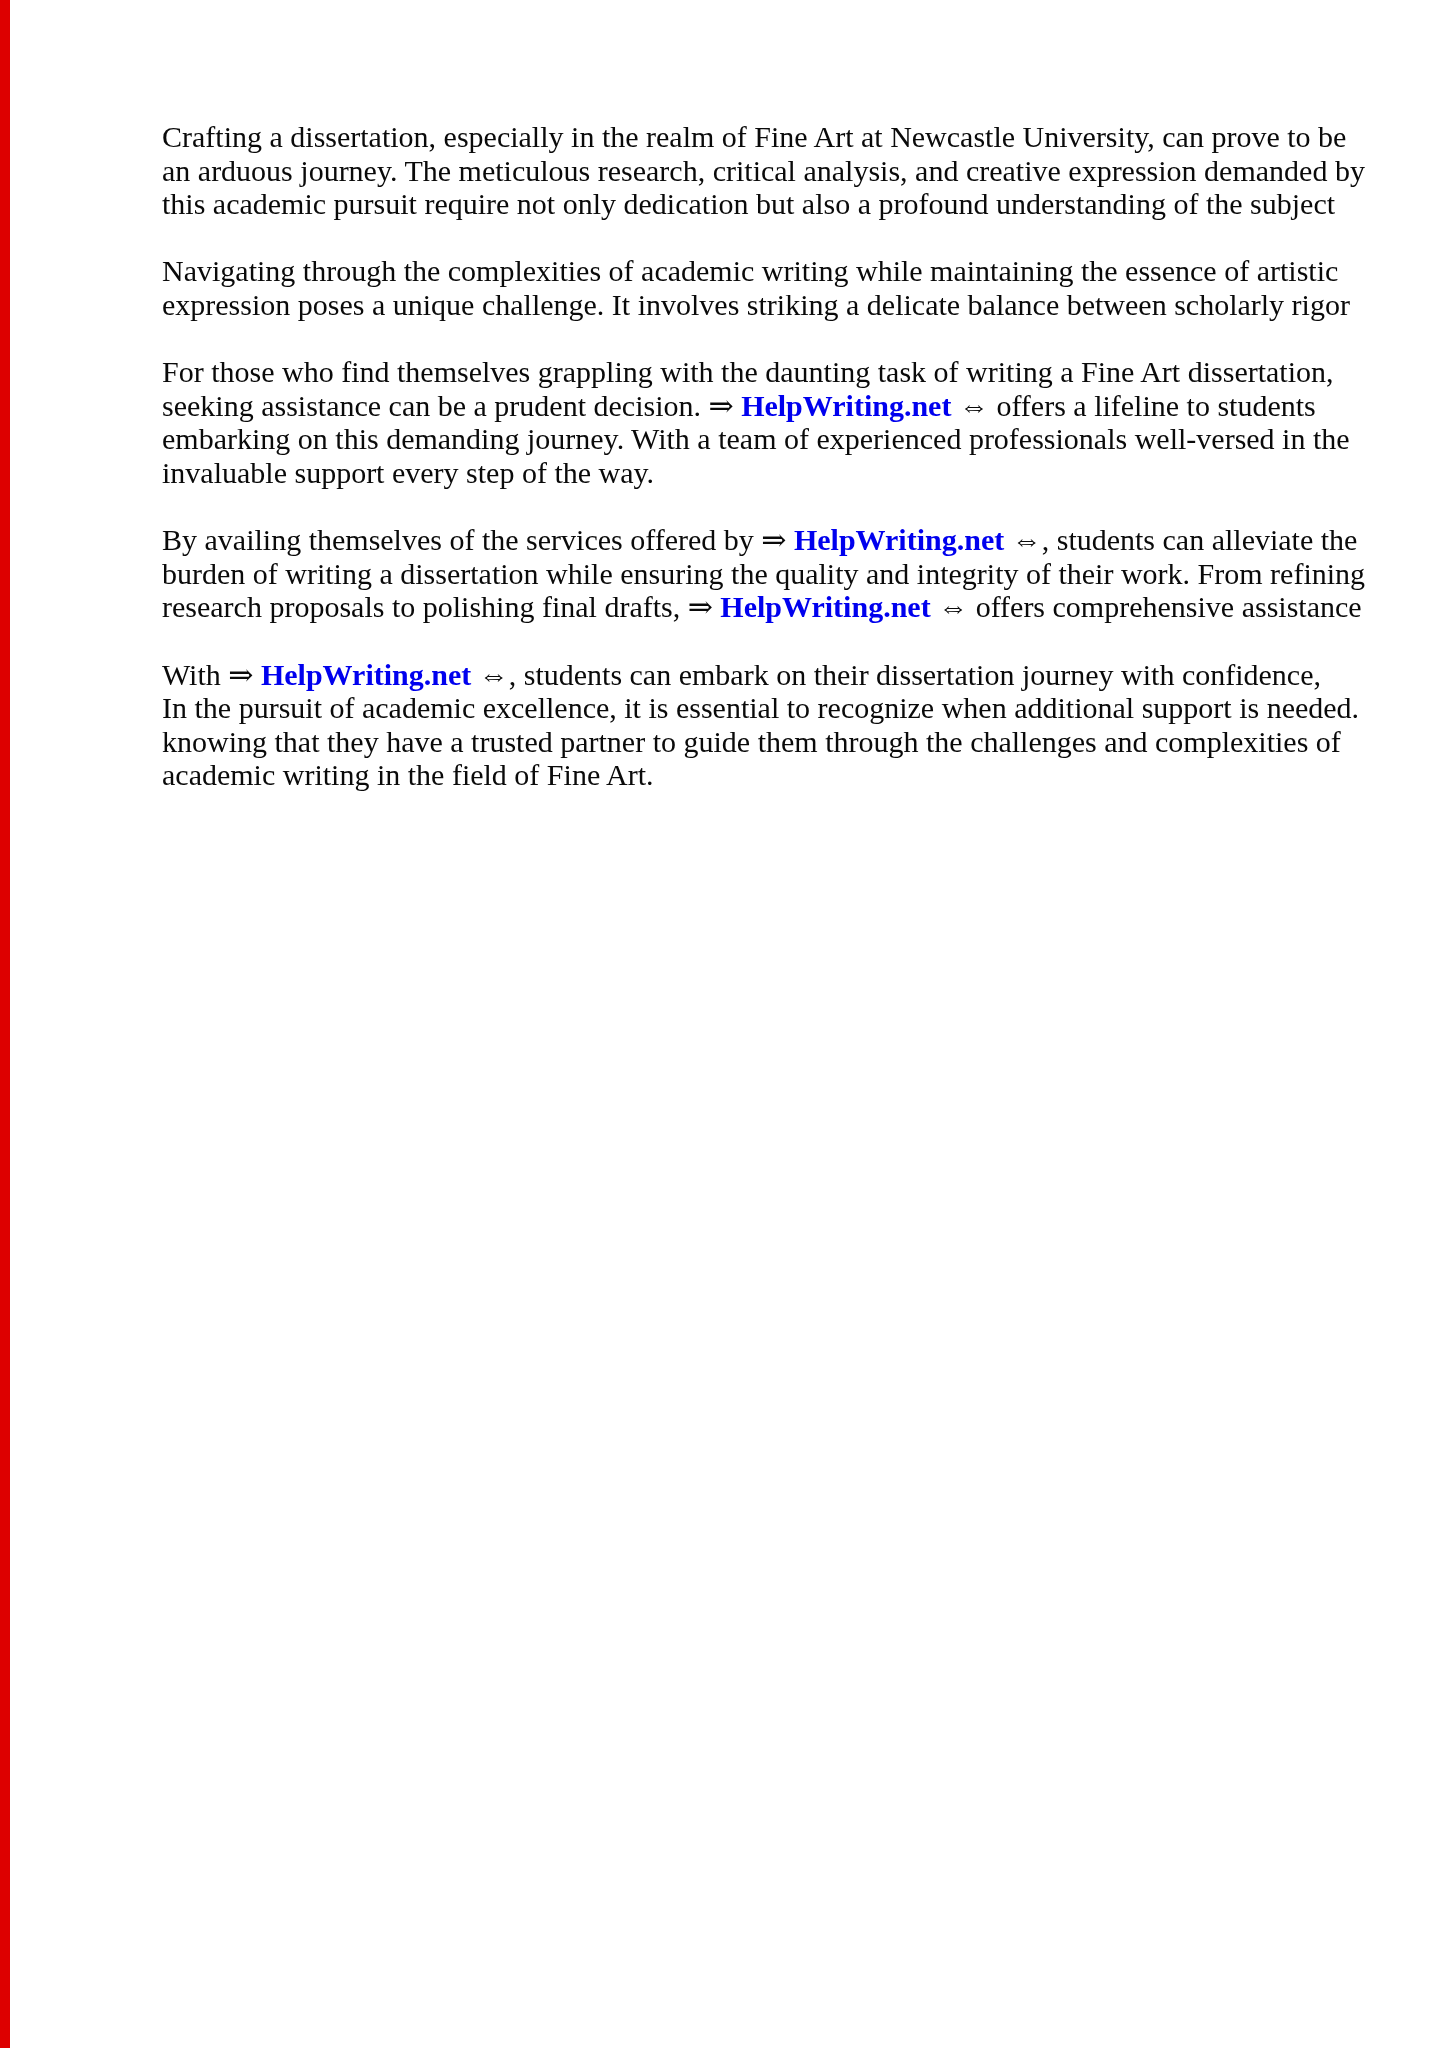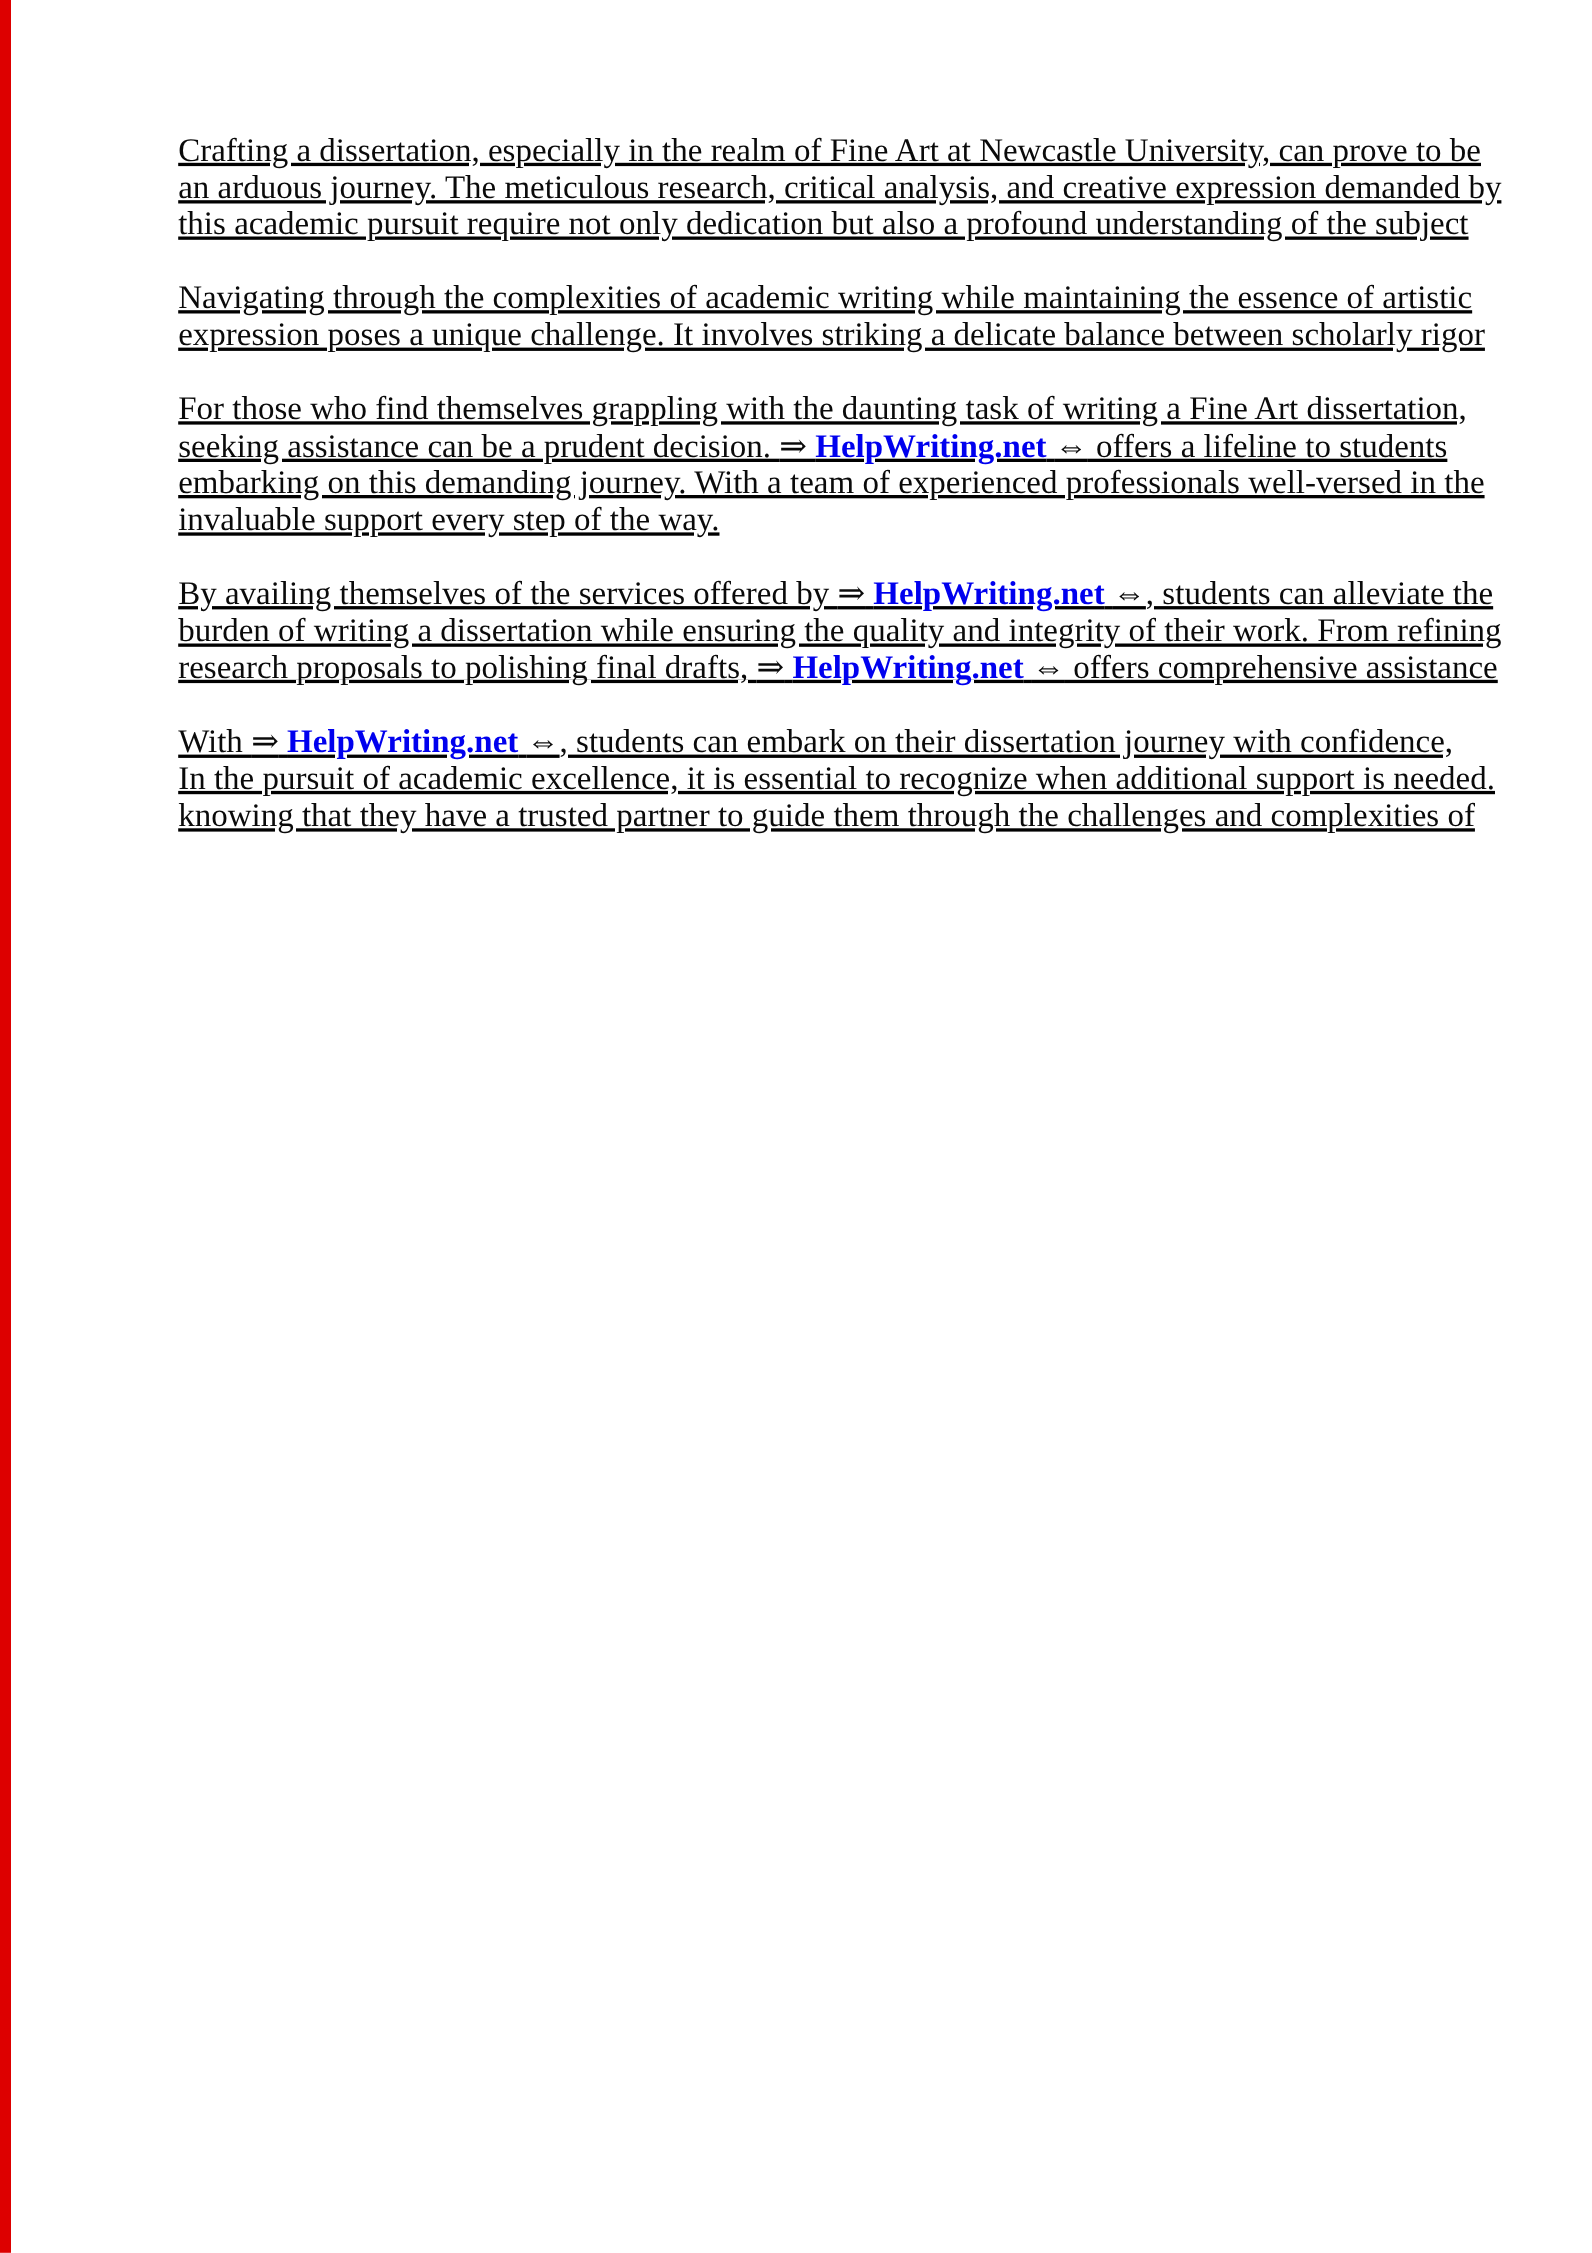--- a/index.html
+++ b/index.html
@@ -20,21 +20,20 @@
     top: 0;
     width: 10px;
     height: 2048px;
     background: var(--edge-bar-color, #dd0000);
   }
   .content {
     position: absolute;
     left: 162px;
     top: 120px;
     width: 1220px;
-    text-decoration: underline;
   }
   .para {
     margin: 0 0 33.6px 0;
     padding: 0;
   }
   .para:last-child {
     margin-bottom: 0;
   }
   .line {
     display: block;
@@ -79,14 +78,15 @@
     </div>
     <div class="para">
       <div class="line"><span class="run-plain">By availing themselves of the services offered by </span><span class="run-arrow">⇒</span><span class="run-plain"> </span><a class="run-link">HelpWriting.net</a><span class="run-plain"> </span><span class="run-arrow">⇔</span><span class="run-plain">, students can alleviate the</span></div>
       <div class="line"><span class="run-plain">burden of writing a dissertation while ensuring the quality and integrity of their work. From refining</span></div>
       <div class="line"><span class="run-plain">research proposals to polishing final drafts, </span><span class="run-arrow">⇒</span><span class="run-plain"> </span><a class="run-link">HelpWriting.net</a><span class="run-plain"> </span><span class="run-arrow">⇔</span><span class="run-plain"> offers comprehensive assistance</span></div>
     </div>
     <div class="para">
       <div class="line"><span class="run-plain">With </span><span class="run-arrow">⇒</span><span class="run-plain"> </span><a class="run-link">HelpWriting.net</a><span class="run-plain"> </span><span class="run-arrow">⇔</span><span class="run-plain">, students can embark on their dissertation journey with confidence,</span></div>
       <div class="line"><span class="run-plain">In the pursuit of academic excellence, it is essential to recognize when additional support is needed.</span></div>
       <div class="line"><span class="run-plain">knowing that they have a trusted partner to guide them through the challenges and complexities of</span></div>
+      <div class="line"><span class="run-plain">academic writing in the field of Fine Art.</span></div>
     </div>
   </div>
 
 </body></html>

